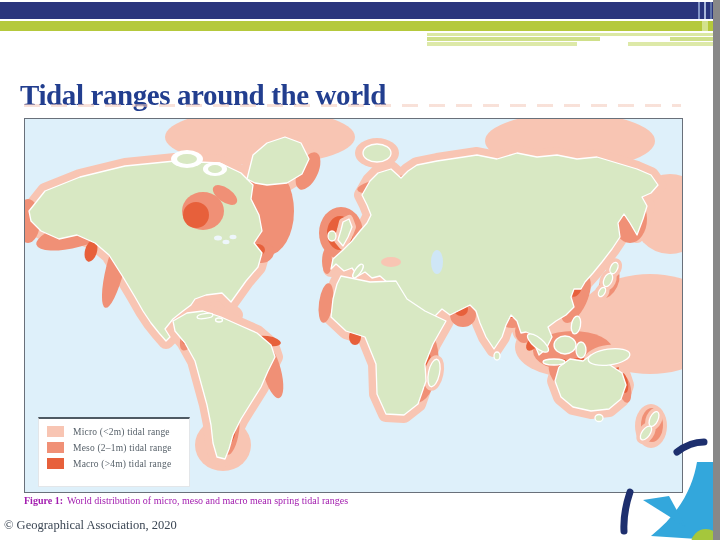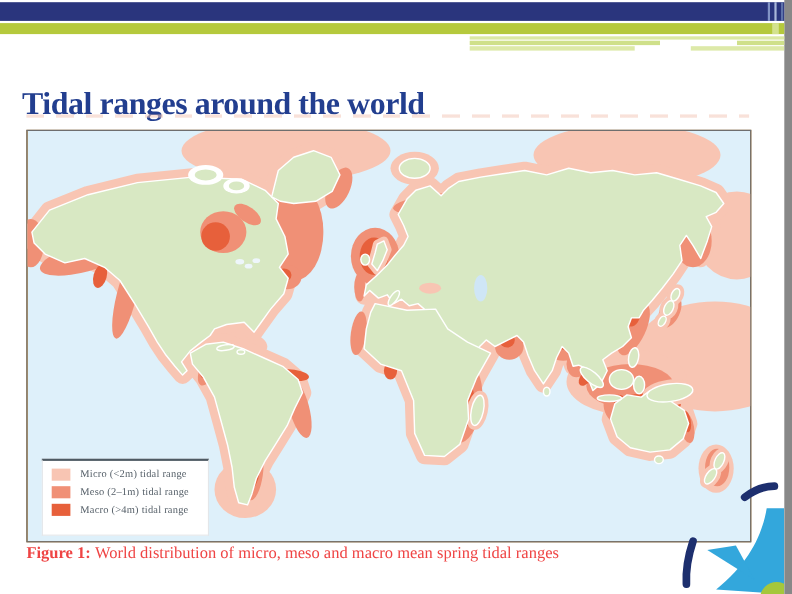--- a/index.html
+++ b/index.html
@@ -14,36 +14,36 @@
   .pale-line{position:absolute;background:#d9e69b;}
 
   
   .title{position:absolute;left:20px;top:60px;font-size:29px;font-weight:700;
          color:#223e8f;letter-spacing:-0.4px;}
 
   
   .arctic-dashes{position:absolute;left:24px;top:104px;width:657px;height:3px;opacity:.55;
       background:repeating-linear-gradient(90deg,#f3c9ba 0 16px,transparent 16px 27px);}
   .map-figure{position:absolute;left:24px;top:118px;width:657px;height:373px;
-      border:1px solid #69707a;background:#a16207;box-sizing:content-box;}
+      border:1px solid #69707a;background:#ec4899;box-sizing:content-box;}
   .map-figure svg{display:block;}
 
   
   .legend{position:absolute;left:13px;top:298px;width:152px;background:#ffffff;
       border:1px solid #e3e6e9;border-top:2px solid #4e5a63;padding:7px 8px 7px 8px;box-sizing:border-box;}
   .legend-row{display:flex;align-items:center;margin:0 0 5px 0;}
   .legend-row:last-child{margin-bottom:10px;}
   .legend-swatch{width:17px;height:11px;margin-right:9px;flex:0 0 auto;}
   .legend-swatch.micro{background:#f8c5b3;}
   .legend-swatch.meso{background:#f09076;}
   .legend-swatch.macro{background:#e7603b;}
   .legend-label{font-size:9.5px;color:#566069;white-space:nowrap;letter-spacing:.2px;}
 
   
-  .caption{position:absolute;left:24px;top:495px;font-size:15px;color:#ef4444;margin:0;}
+  .caption{position:absolute;left:24px;top:495px;font-size:10px;color:#a21caf;margin:0;}
   .caption .cap-bold{font-weight:700;margin-right:4px;}
   .copyright{position:absolute;left:4px;top:518px;font-size:12.5px;color:#3a4553;margin:0;}
 
   
   .logo{position:absolute;right:0;bottom:0;width:120px;height:112px;}
 </style>
 </head>
 <body>
 
 <div class="slide">
@@ -213,20 +213,21 @@
       </div>
       <div class="legend-row">
         <span class="legend-swatch macro"></span>
         <span class="legend-label">Macro (&gt;4m) tidal range</span>
       </div>
     </div>
   </div>
 
   <p class="caption"><span class="cap-bold">Figure 1:</span><span>World distribution of micro, meso and macro mean spring tidal ranges</span></p>
 
+  <p class="copyright">© Geographical Association, 2020</p>
 
   <svg class="logo" viewBox="0 0 120 112">
     <path d="M 104 34 C 100 58 88 84 58 108 L 120 112 L 120 34 Z" fill="#33a7dc"></path>
     <path d="M 50 72 L 93 99 L 76 68 Z" fill="#33a7dc"></path>
     <circle cx="113" cy="116" r="15" fill="#a5c73c"></circle>
     <path d="M 84 24 Q 97 14 111 14" fill="none" stroke="#1d2f6e" stroke-width="7" stroke-linecap="round"></path>
     <path d="M 37 64 Q 30 85 31 103" fill="none" stroke="#1d2f6e" stroke-width="7" stroke-linecap="round"></path>
   </svg>
 
 </div>

